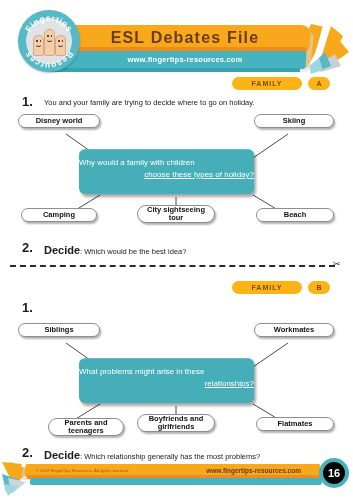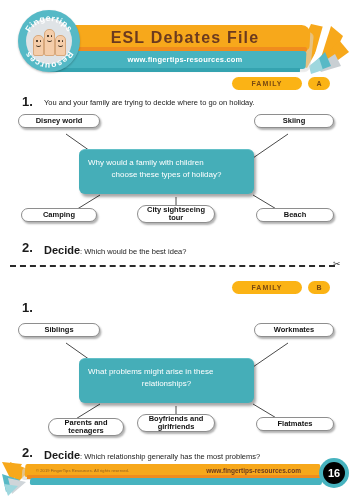--- a/index.html
+++ b/index.html
@@ -97,24 +97,24 @@
     position:absolute;background:#fff;border:1px solid #8e8e8e;
     border-radius:9px;box-shadow:1.5px 2px 2px rgba(0,0,0,.3);
     font-size:7.5px;font-weight:bold;color:#111;
     text-align:center;display:flex;align-items:center;justify-content:center;
     line-height:8.5px;box-sizing:border-box;padding:1px 3px;
   }
   .center-box{
     position:absolute;background:#45aeb8;border-radius:6px;
     box-shadow:2px 3px 3px rgba(0,0,0,.35);
     color:#ffffff;font-size:8px;box-sizing:border-box;
-    padding:7px 9px;line-height:12px;text-align:justify;
+    padding:7px 0;line-height:12px;text-align:justify;
     border-top:1px solid #63c0c8;
   }
-  .center-box .l2{text-align:center;}
+  .center-box .l2{text-align:right;text-decoration:underline;}
   .connectors{position:absolute;left:0;top:0;width:353px;height:100%;}
 
   
   .cutline{
     position:absolute;left:10px;width:325px;height:1px;
     border-top:2px dashed #2a2a2a;
   }
   .scissors{
     position:absolute;font-size:9px;color:#2a2a2a;line-height:9px;
   }

